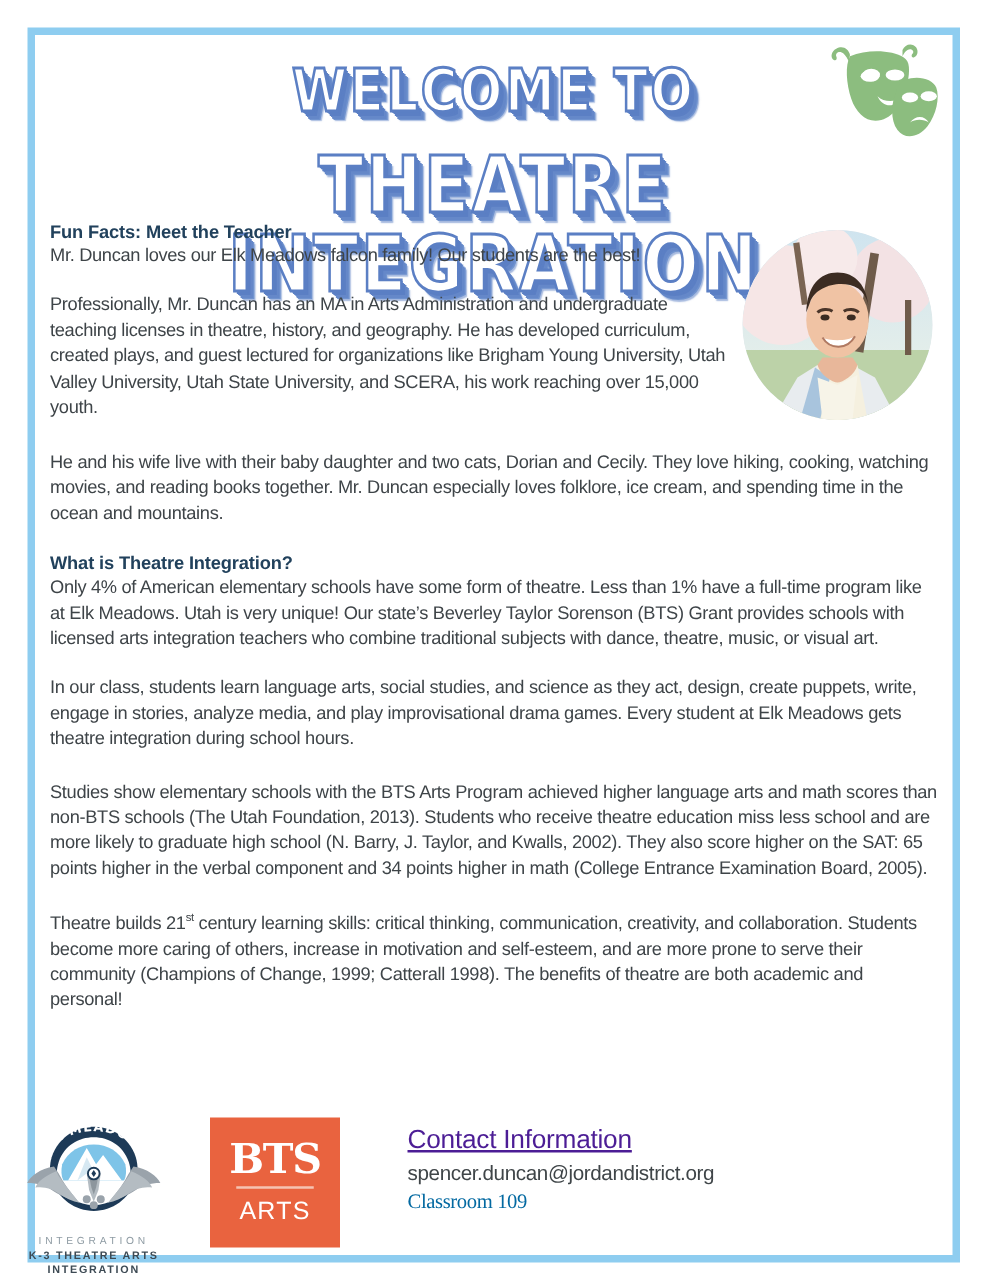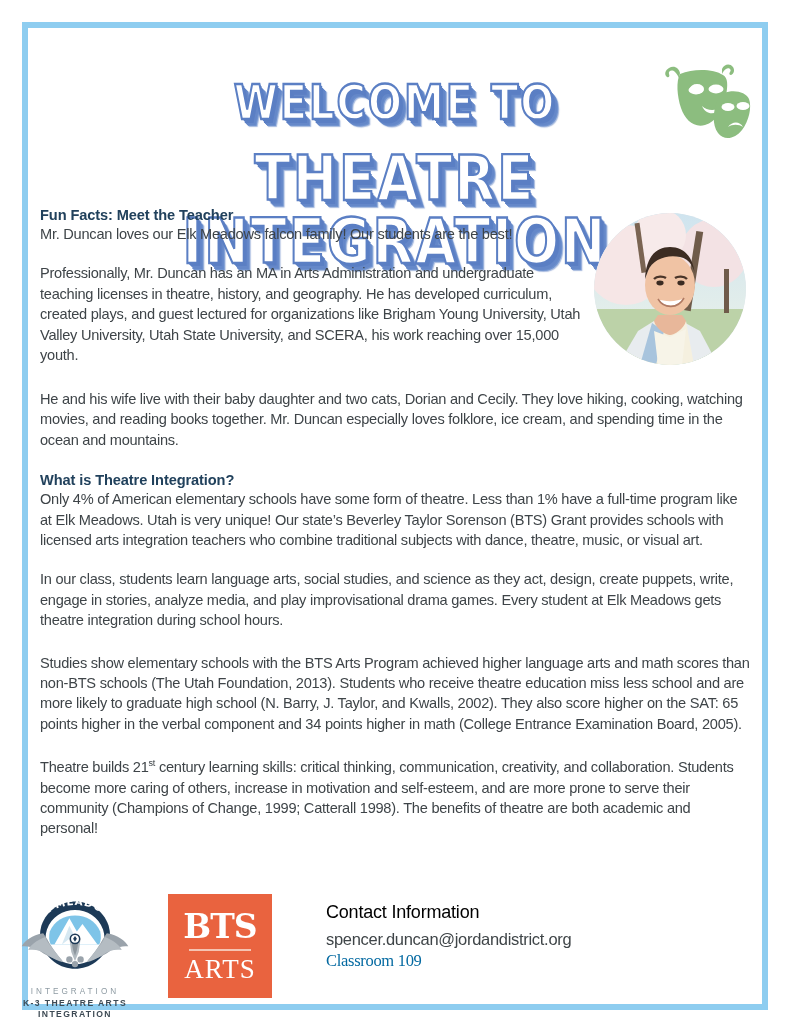--- a/index.html
+++ b/index.html
@@ -38,21 +38,20 @@
     height: 976px;
     box-sizing: border-box;
     padding: 0 12px;
   }
 
   
   .title-block {
     position: relative;
     padding-top: 10px;
     height: 140px;
-    margin-top: 29px;
   }
   .title-line {
     text-align: center;
     font-family: "DejaVu Sans", sans-serif;
     font-weight: 700;
     color: #ffffff;
     letter-spacing: 2px;
     line-height: 1;
     -webkit-text-stroke: 2px #5b7fc4;
     text-shadow:
@@ -183,22 +182,22 @@
     line-height: 34px;
     letter-spacing: -1px;
   }
   .bts-rule {
     width: 62px;
     height: 2px;
     background: #f5c3b2;
     margin: 5px 0 4px 0;
   }
   .bts-bottom {
-    font-family: Liberation Serif, serif;
-    font-size: 27px;
+    font-family: Liberation Sans, sans-serif;
+    font-size: 20px;
     line-height: 28px;
     letter-spacing: 1px;
   }
   .bts-words {
     margin-left: 14px;
     padding-top: 4px;
   }
   .bts-word-strong {
     font-family: "Liberation Sans", sans-serif;
     font-weight: 700;
@@ -213,24 +212,25 @@
     color: #4a5054;
     letter-spacing: 0.5px;
     line-height: 16.5px;
   }
   .contact {
     margin-left: 54px;
     padding-top: 2px;
   }
   .contact-title {
     font-family: "Liberation Sans", sans-serif;
-    font-size: 18px;
-    color: #000000;
+    font-size: 21px;
+    color: #4c1d95;
     line-height: 32px;
     letter-spacing: -0.2px;
+    text-decoration: underline;
   }
   .contact-email {
     font-family: "Liberation Sans", sans-serif;
     font-size: 16.5px;
     color: #3f4548;
     line-height: 22px;
     letter-spacing: -0.3px;
   }
   .contact-room {
     font-family: Liberation Serif, serif;

